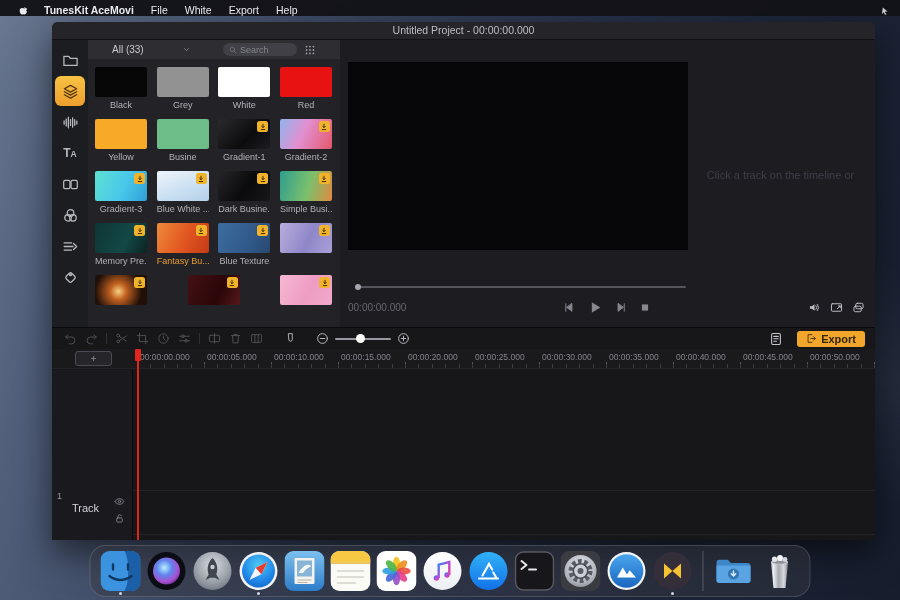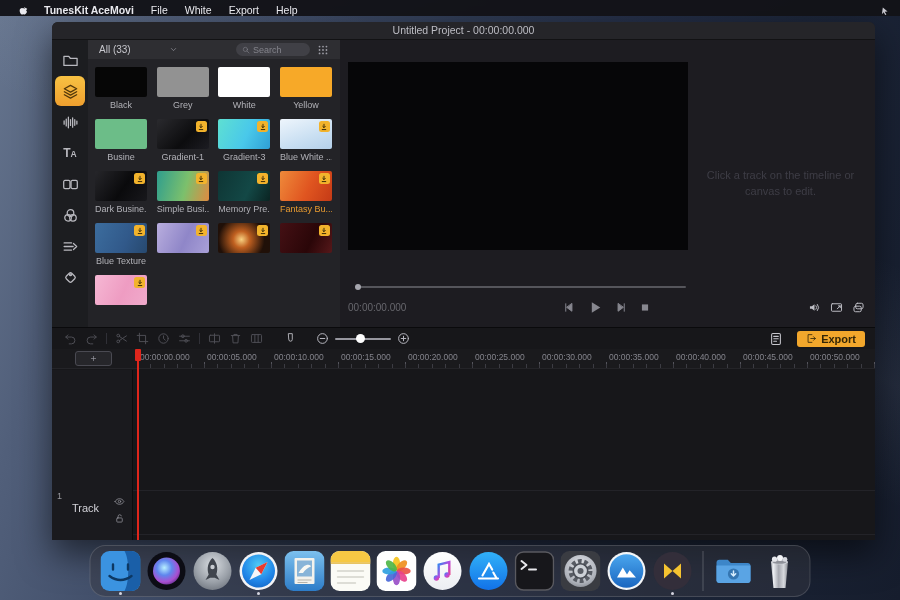--- a/index.html
+++ b/index.html
@@ -47,21 +47,21 @@
   
   .media { width:252px; flex:0 0 252px; background:#232327; display:flex; flex-direction:column; }
   .tabs { height:23px; flex:0 0 23px; display:flex; align-items:flex-end; gap:27px; padding:0 0 3px 25px;
     font-size:11px; color:#b3b3b9; }
   .tab { position:relative; padding-bottom:2px; }
   .tab.active { color:#ecา; }
   .tab.active { color:#eca53e; }
   .tab.active::after { content:""; position:absolute; left:-12px; right:-12px; bottom:-3px; height:2px;
     background:#eca53e; }
   .filterrow { height:19px; flex:0 0 19px; background:#2e2e32; display:flex; align-items:center;
-    padding:0 11px; font-size:10px; color:#c7c7cd; }
+    padding:0 24px; font-size:10px; color:#c7c7cd; }
   .dropdown { display:flex; align-items:center; gap:38px; }
   .dropdown .icn svg { width:9px; height:9px; color:#9a9aa2; }
   .searchbox { margin-left:auto; width:74px; height:13px; background:#404046; border-radius:7px;
     display:flex; align-items:center; gap:3px; padding:0 6px; color:#83838b; font-size:9px; }
   .searchbox .icn svg { width:8px; height:8px; }
   .gridbtn { margin-left:7px; color:#9c9ca4; }
   .gridbtn svg { width:12px; height:12px; }
 
   .thumbs { flex:1 1 auto; overflow:hidden; padding:8px 0 0 7px; display:flex; flex-wrap:wrap;
     align-content:flex-start;justify-content:space-between; }
@@ -269,36 +269,50 @@
           </div>
           <div class="thumb">
             <div class="swatch" style="background: rgb(146, 146, 146);"></div>
             <div class="tlabel">Grey</div>
           </div>
           <div class="thumb">
             <div class="swatch" style="background: rgb(255, 255, 255);"></div>
             <div class="tlabel">White</div>
           </div>
           <div class="thumb">
+            <div class="swatch" style="background: rgb(233, 18, 18);"></div>
+            <div class="tlabel">Red</div>
+          </div>
+          <div class="thumb">
             <div class="swatch" style="background: rgb(247, 169, 40);"></div>
             <div class="tlabel">Yellow</div>
           </div>
           <div class="thumb">
             <div class="swatch" style="background: rgb(108, 189, 136);"></div>
             <div class="tlabel">Busine</div>
           </div>
           <div class="thumb">
             <div class="swatch" style="background: linear-gradient(135deg, rgb(42, 42, 46), rgb(12, 12, 14) 60%, rgb(28, 28, 34));">
               <span class="badge">
                 <svg viewBox="0 0 10 10" fill="none" stroke="#3a2a06" stroke-width="1.2" stroke-linecap="round" stroke-linejoin="round">
                   <path d="M5 1.6v4M3.4 4.2 5 5.8 6.6 4.2M2.8 8.2h4.4"></path>
                 </svg>
               </span>
             </div>
             <div class="tlabel">Gradient-1</div>
+          </div>
+          <div class="thumb">
+            <div class="swatch" style="background: linear-gradient(115deg, rgb(143, 180, 236) 0%, rgb(226, 143, 208) 45%, rgb(228, 88, 106) 100%);">
+              <span class="badge">
+                <svg viewBox="0 0 10 10" fill="none" stroke="#3a2a06" stroke-width="1.2" stroke-linecap="round" stroke-linejoin="round">
+                  <path d="M5 1.6v4M3.4 4.2 5 5.8 6.6 4.2M2.8 8.2h4.4"></path>
+                </svg>
+              </span>
+            </div>
+            <div class="tlabel">Gradient-2</div>
           </div>
           <div class="thumb">
             <div class="swatch" style="background: linear-gradient(115deg, rgb(94, 224, 210), rgb(73, 200, 234) 55%, rgb(47, 159, 214));">
               <span class="badge">
                 <svg viewBox="0 0 10 10" fill="none" stroke="#3a2a06" stroke-width="1.2" stroke-linecap="round" stroke-linejoin="round">
                   <path d="M5 1.6v4M3.4 4.2 5 5.8 6.6 4.2M2.8 8.2h4.4"></path>
                 </svg>
               </span>
             </div>
             <div class="tlabel">Gradient-3</div>
@@ -403,21 +417,20 @@
             </div>
             <div class="tlabel"></div>
           </div>
         </div>
     </div>
 
     <div class="preview">
       <div class="canvas"></div>
       <div class="hint">
         <div>Click a track on the timeline or</div>
-        <div>canvas to edit.</div>
       </div>
       <div class="seek">
         <div class="seekdot"></div>
       </div>
       <div class="ctrlrow">
         <span class="timecode">00:00:00.000</span>
         <span class="transport" id="transport">
             <span class="icn ">
               <svg viewBox="0 0 16 16" fill="none" stroke="currentColor" stroke-width="1.2" stroke-linecap="round" stroke-linejoin="round">
                 <path d="M11.6 3.4v9.2L5.4 8z" fill="currentColor"></path>

